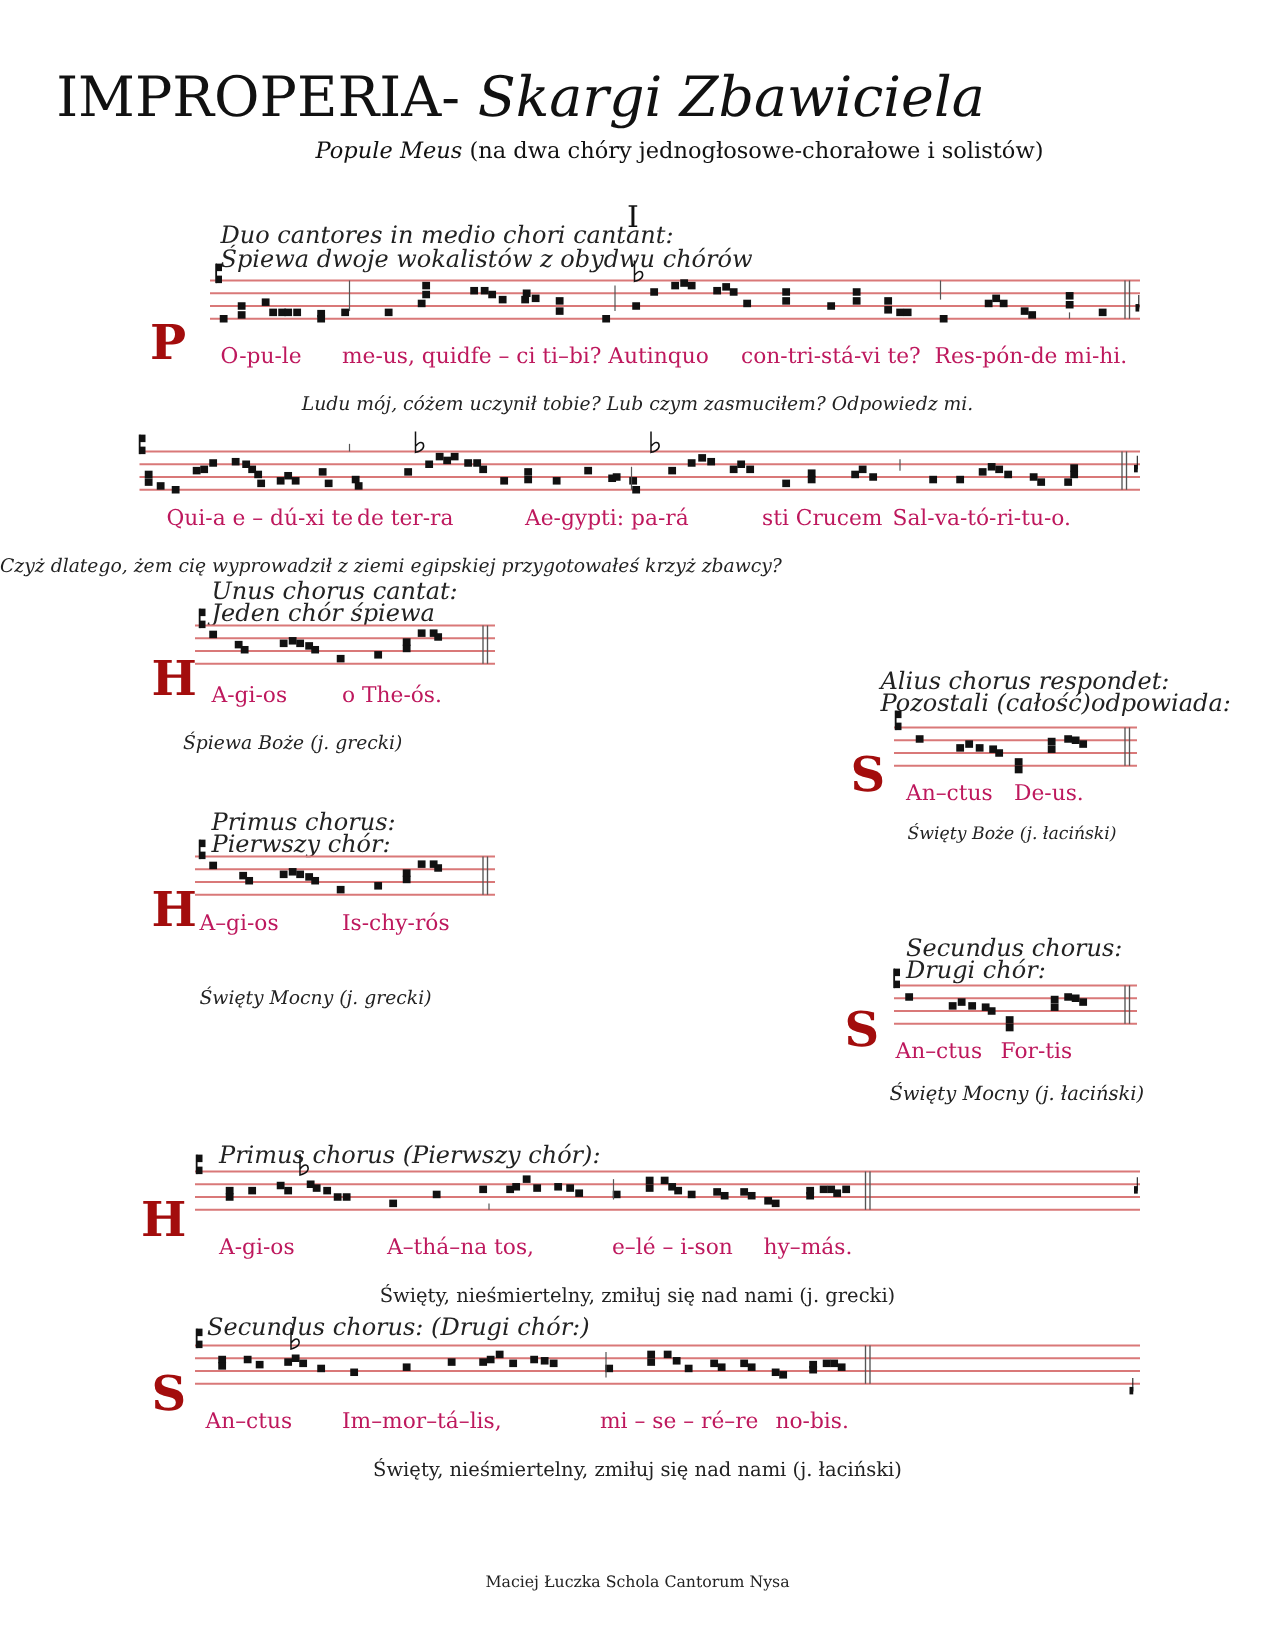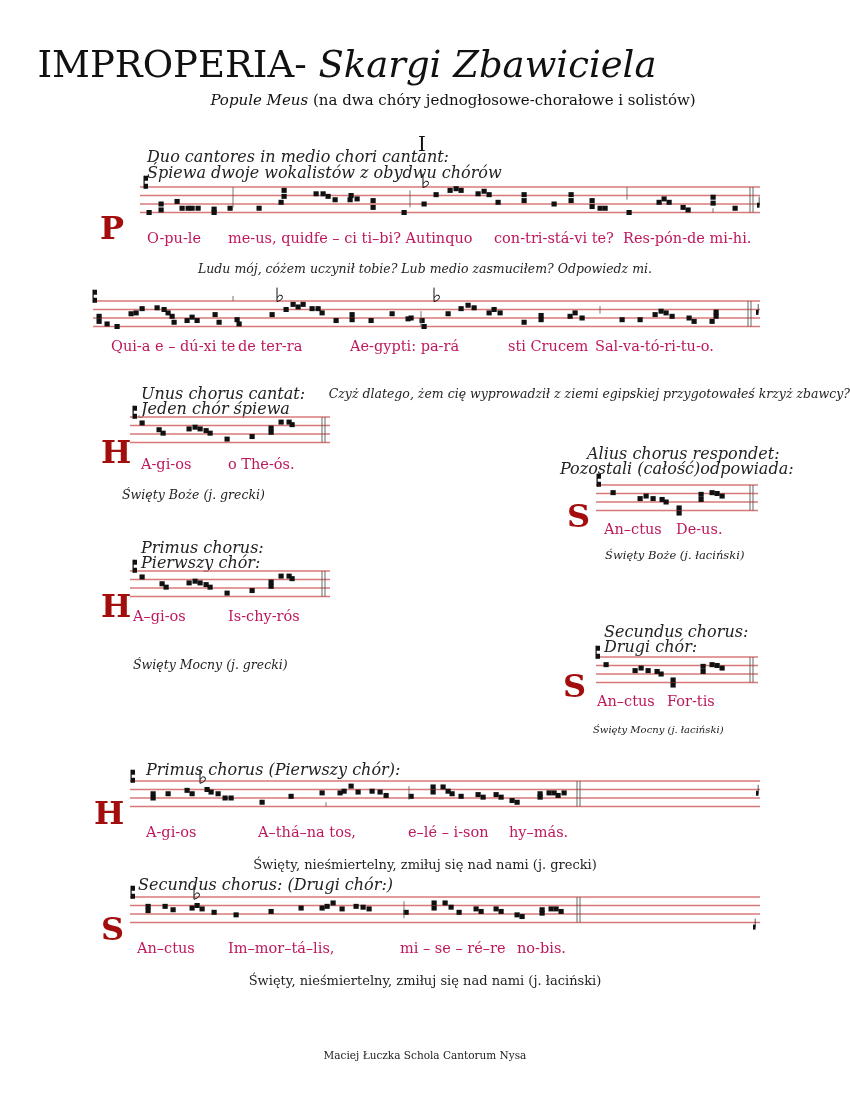--- a/index.html
+++ b/index.html
@@ -98,21 +98,21 @@
       <line x1="750" x2="750" y1="187" y2="212.5" stroke="#555" stroke-width="0.9"></line>
       <line x1="753" x2="753" y1="187" y2="212.5" stroke="#555" stroke-width="0.9"></line>
       <rect x="757" y="202.7" width="2.5" height="5" fill="#111111"></rect>
       <line x1="759.2" x2="759.2" y1="196.7" y2="205.7" stroke="#111111" stroke-width="0.7"></line>
     </svg>
   </div>
 <div class="abs lyric" style="left:147px; top:229px;">O-pu-le</div>
 <div class="abs lyric" style="left:228px; top:229px;">me-us, quidfe – ci ti–bi? Autinquo</div>
 <div class="abs lyric" style="left:494px; top:229px;">con-tri-stá-vi te?</div>
 <div class="abs lyric" style="left:623px; top:229px;">Res-pón-de  mi-hi.</div>
-<div class="abs trans" style="left:0; width:850px; text-align:center; top:261px;">Ludu mój, cóżem uczynił tobie? Lub medio zasmuciłem? Odpowiedz mi.</div>
+<div class="abs trans" style="left:0; width:850px; text-align:center; top:261px;">Ludu mój, cóżem uczynił tobie? Lub czym zasmuciłem? Odpowiedz mi.</div>
 
 <div class="staff" style="left: 0px; top: 0px;">
     <svg width="850" height="1100" viewBox="0 0 850 1100" style="position: absolute; left: 0px; top: 0px;">
       <line x1="93" x2="760" y1="301" y2="301" stroke="#d97878" stroke-width="1.3"></line>
       <line x1="93" x2="760" y1="309.5" y2="309.5" stroke="#d97878" stroke-width="1.3"></line>
       <line x1="93" x2="760" y1="318" y2="318" stroke="#d97878" stroke-width="1.3"></line>
       <line x1="93" x2="760" y1="326.5" y2="326.5" stroke="#d97878" stroke-width="1.3"></line>
       <rect x="93" y="289.75" width="4" height="5" fill="#111111"></rect>
       <rect x="93" y="297.75" width="4" height="5" fill="#111111"></rect>
       <rect x="92.5" y="289.75" width="1.2" height="13" fill="#111111"></rect>
@@ -185,21 +185,21 @@
       <line x1="751" x2="751" y1="301" y2="326.5" stroke="#555" stroke-width="0.9"></line>
       <rect x="756" y="309.9" width="2.5" height="5" fill="#111111"></rect>
       <line x1="758.2" x2="758.2" y1="303.9" y2="312.9" stroke="#111111" stroke-width="0.7"></line>
     </svg>
   </div>
 <div class="abs lyric" style="left:97px; top:337px;margin-left:14px;">Qui-a e – dú-xi te</div>
 <div class="abs lyric" style="left:238px; top:337px;">de ter-ra</div>
 <div class="abs lyric" style="left:350px; top:337px;">Ae-gypti:  pa-rá</div>
 <div class="abs lyric" style="left:508px; top:337px;">sti Crucem</div>
 <div class="abs lyric" style="left:595px; top:337px;">Sal-va-tó-ri-tu-o.</div>
-<div class="abs trans" style="left:0; width:850px; text-align:right; top:386px;">Czyż dlatego, żem cię wyprowadził z ziemi egipskiej przygotowałeś krzyż zbawcy?</div>
+<div class="abs trans" style="left:0; width:850px; text-align:left; top:369px;">Czyż dlatego, żem cię wyprowadził z ziemi egipskiej przygotowałeś krzyż zbawcy?</div>
 
 <div class="abs rubric" style="left:141px; top:386px;">Unus chorus cantat:</div>
 <div class="abs rubric" style="left:141px; top:401px;">Jeden chór śpiewa</div>
 <div class="abs initial" style="left:101px; top:436px;">H</div>
 <div class="staff" style="left: 0px; top: 0px;">
     <svg width="850" height="1100" viewBox="0 0 850 1100" style="position: absolute; left: 0px; top: 0px;">
       <line x1="130" x2="330" y1="417" y2="417" stroke="#d97878" stroke-width="1.3"></line>
       <line x1="130" x2="330" y1="425.5" y2="425.5" stroke="#d97878" stroke-width="1.3"></line>
       <line x1="130" x2="330" y1="434" y2="434" stroke="#d97878" stroke-width="1.3"></line>
       <line x1="130" x2="330" y1="442.5" y2="442.5" stroke="#d97878" stroke-width="1.3"></line>
@@ -220,24 +220,24 @@
       <rect x="268.5" y="425.55" width="5.2" height="5" fill="#111111"></rect>
       <rect x="278.5" y="419.6" width="5.2" height="5" fill="#111111"></rect>
       <rect x="286.5" y="419.6" width="5.2" height="5" fill="#111111"></rect>
       <rect x="289.5" y="422.15" width="5.2" height="5" fill="#111111"></rect>
       <line x1="322" x2="322" y1="417" y2="442.5" stroke="#555" stroke-width="0.9"></line>
       <line x1="325" x2="325" y1="417" y2="442.5" stroke="#555" stroke-width="0.9"></line>
     </svg>
   </div>
 <div class="abs lyric" style="left:141px; top:455px;">A-gi-os</div>
 <div class="abs lyric" style="left:228px; top:455px;">o The-ós.</div>
-<div class="abs trans" style="left:122px; top:487px;">Święty Boże (j. grecki)</div>
+<div class="abs trans" style="left:122px; top:487px;">Śpiewa Boże (j. grecki)</div>
 
 <div class="abs rubric" style="left:587px; top:446px;">Alius chorus respondet:</div>
-<div class="abs rubric" style="left:560px; top:461px;">Pozostali (całość)odpowiada:</div>
+<div class="abs rubric" style="left:587px; top:461px;">Pozostali (całość)odpowiada:</div>
 <div class="abs initial" style="left:567px; top:500px;">S</div>
 <div class="staff" style="left: 0px; top: 0px;">
     <svg width="850" height="1100" viewBox="0 0 850 1100" style="position: absolute; left: 0px; top: 0px;">
       <line x1="596" x2="758" y1="485" y2="485" stroke="#d97878" stroke-width="1.3"></line>
       <line x1="596" x2="758" y1="493.5" y2="493.5" stroke="#d97878" stroke-width="1.3"></line>
       <line x1="596" x2="758" y1="502" y2="502" stroke="#d97878" stroke-width="1.3"></line>
       <line x1="596" x2="758" y1="510.5" y2="510.5" stroke="#d97878" stroke-width="1.3"></line>
       <rect x="597" y="473.75" width="4" height="5" fill="#111111"></rect>
       <rect x="597" y="481.75" width="4" height="5" fill="#111111"></rect>
       <rect x="596.5" y="473.75" width="1.2" height="13" fill="#111111"></rect>
@@ -321,21 +321,21 @@
       <rect x="700.5" y="663.85" width="5.2" height="5" fill="#111111"></rect>
       <rect x="709.5" y="662.15" width="5.2" height="5" fill="#111111"></rect>
       <rect x="714.5" y="663" width="5.2" height="5" fill="#111111"></rect>
       <rect x="719.5" y="665.55" width="5.2" height="5" fill="#111111"></rect>
       <line x1="750" x2="750" y1="657" y2="682.5" stroke="#555" stroke-width="0.9"></line>
       <line x1="753" x2="753" y1="657" y2="682.5" stroke="#555" stroke-width="0.9"></line>
     </svg>
   </div>
 <div class="abs lyric" style="left:597px; top:692px;">An–ctus</div>
 <div class="abs lyric" style="left:667px; top:692px;">For-tis</div>
-<div class="abs trans" style="left:593px; top:722px; font-size:10px;">Święty Mocny (j. łaciński)</div>
+<div class="abs trans" style="left:593px; top:722px; font-size:13px;">Święty Mocny (j. łaciński)</div>
 
 <div class="abs rubric" style="left:146px; top:762px;">Primus chorus (Pierwszy chór):</div>
 <div class="abs initial" style="left:94px; top:797px;">H</div>
 <div class="staff" style="left: 0px; top: 0px;">
     <svg width="850" height="1100" viewBox="0 0 850 1100" style="position: absolute; left: 0px; top: 0px;">
       <line x1="130" x2="760" y1="781" y2="781" stroke="#d97878" stroke-width="1.3"></line>
       <line x1="130" x2="760" y1="789.5" y2="789.5" stroke="#d97878" stroke-width="1.3"></line>
       <line x1="130" x2="760" y1="798" y2="798" stroke="#d97878" stroke-width="1.3"></line>
       <line x1="130" x2="760" y1="806.5" y2="806.5" stroke="#d97878" stroke-width="1.3"></line>
       <rect x="131" y="769.75" width="4" height="5" fill="#111111"></rect>

